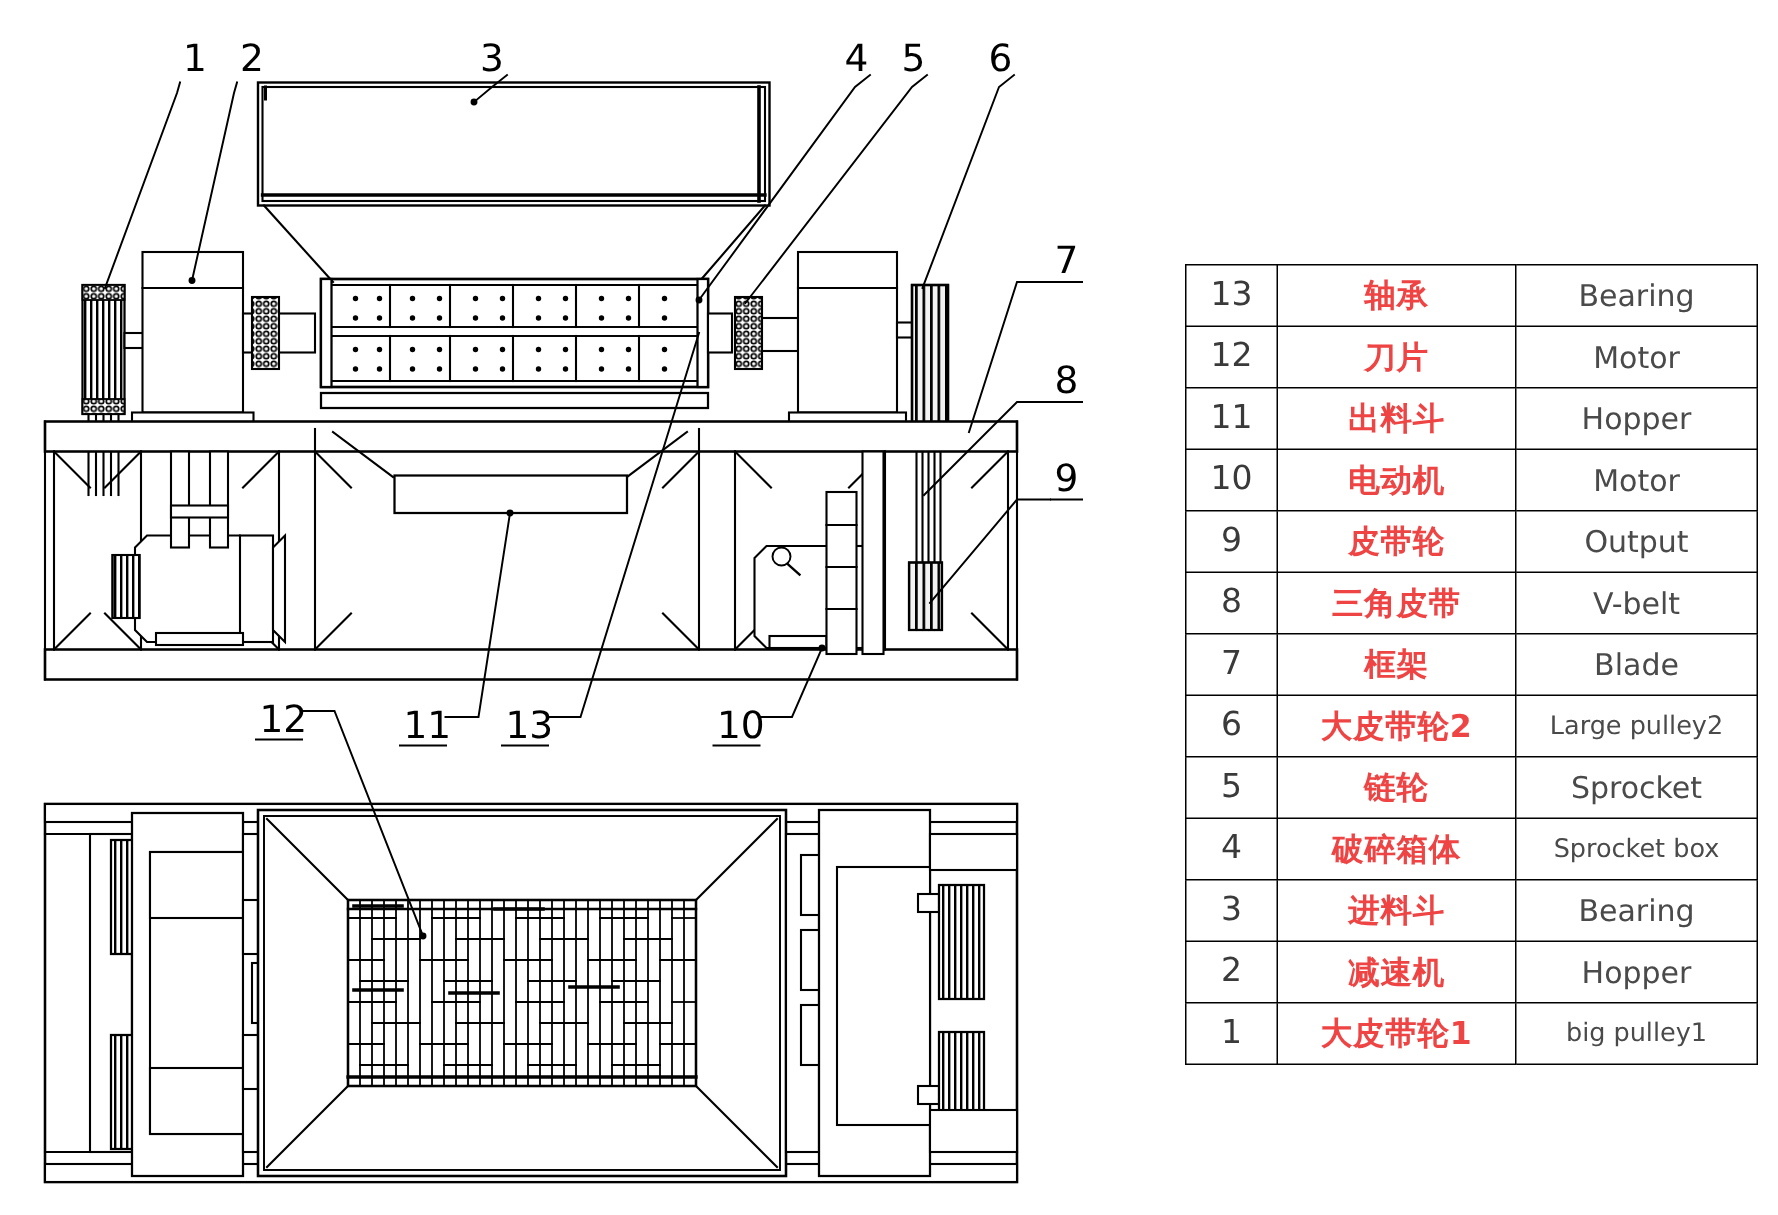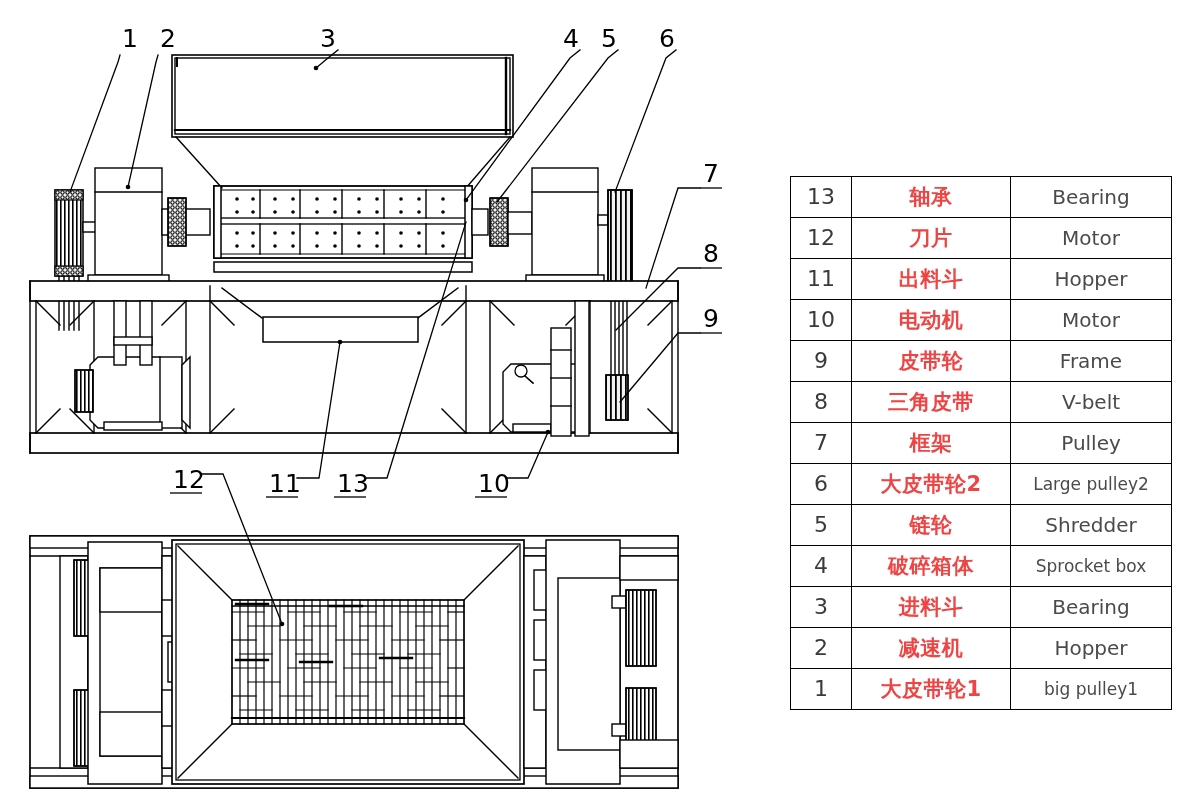--- a/index.html
+++ b/index.html
@@ -496,41 +496,41 @@
           <td class="c-en">Hopper</td>
         </tr>
         <tr>
           <td class="c-num">10</td>
           <td class="c-cn">电动机</td>
           <td class="c-en">Motor</td>
         </tr>
         <tr>
           <td class="c-num">9</td>
           <td class="c-cn">皮带轮</td>
-          <td class="c-en">Frame</td>
+          <td class="c-en">Output</td>
         </tr>
         <tr>
           <td class="c-num">8</td>
           <td class="c-cn">三角皮带</td>
           <td class="c-en">V-belt</td>
         </tr>
         <tr>
           <td class="c-num">7</td>
           <td class="c-cn">框架</td>
-          <td class="c-en">Pulley</td>
+          <td class="c-en">Blade</td>
         </tr>
         <tr>
           <td class="c-num">6</td>
           <td class="c-cn">大皮带轮2</td>
           <td class="c-en small">Large pulley2</td>
         </tr>
         <tr>
           <td class="c-num">5</td>
           <td class="c-cn">链轮</td>
-          <td class="c-en">Shredder</td>
+          <td class="c-en">Sprocket</td>
         </tr>
         <tr>
           <td class="c-num">4</td>
           <td class="c-cn">破碎箱体</td>
           <td class="c-en small">Sprocket box</td>
         </tr>
         <tr>
           <td class="c-num">3</td>
           <td class="c-cn">进料斗</td>
           <td class="c-en">Bearing</td>

